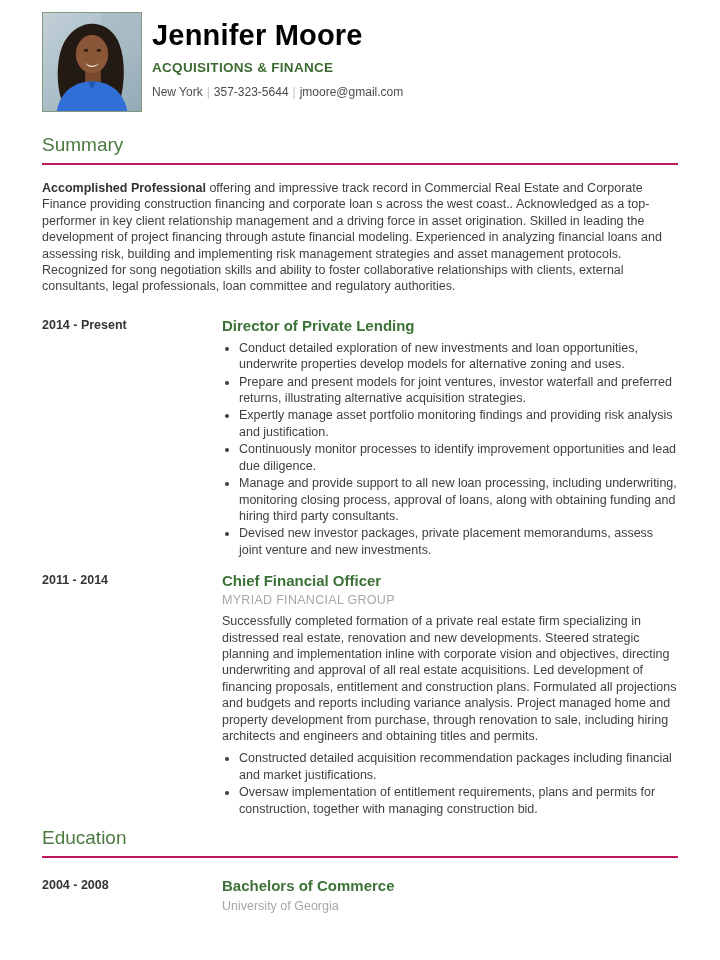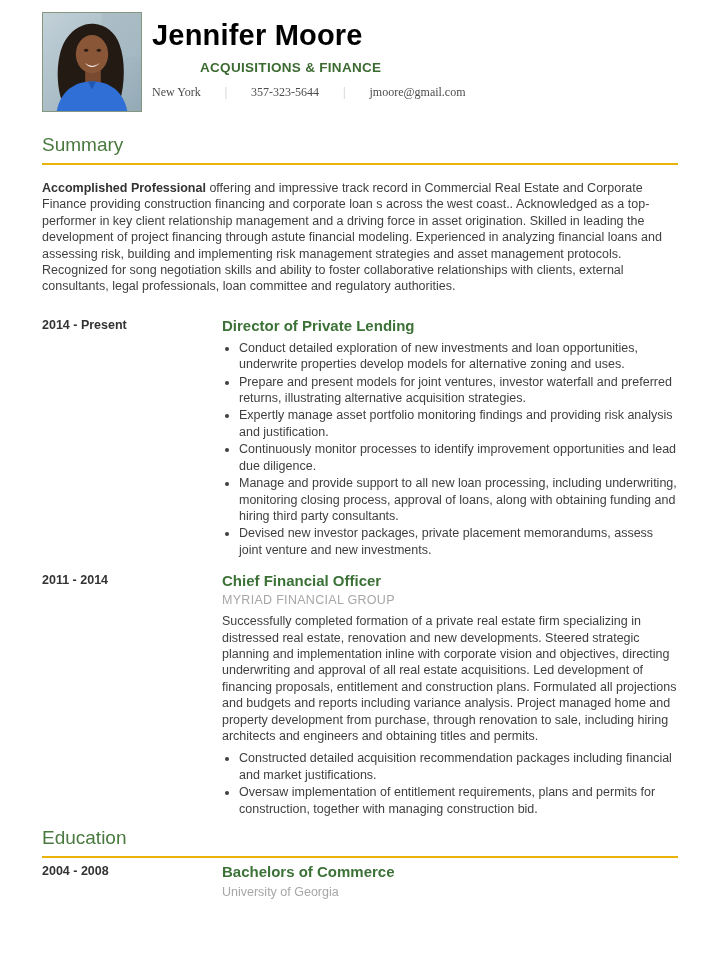--- a/index.html
+++ b/index.html
@@ -24,45 +24,45 @@
   }
   .photo-frame svg { display: block; width: 100%; height: 100%; }
   .header-text { padding-left: 10px; padding-top: 8px; }
   .name {
     font-size: 29px; font-weight: 700;
     color: #000000; letter-spacing: 0.2px; line-height: 1.1;
   }
   .job-title {
     margin-top: 8px;
     font-size: 13.5px; font-weight: 700;
-    color: #3c6b31; letter-spacing: 0.3px; margin-left: 48px;
+    color: #3c6b31; letter-spacing: 0.3px;
   }
   .contact {
     margin-top: 10px;
     font-size: 12px; color: #4c4c4c;
-    display: flex; align-items: flex-end; gap: 24px; font-family: Liberation Serif, serif;
+    display: flex; align-items: flex-end; gap: 4px;
   }
   .contact .sep { color: #c4c4c4; font-size: 12px; }
 
   
   .section { margin-top: 22px; }
   .section-heading {
     font-size: 19px; font-weight: 400;
     color: #4b7a41;
     padding-bottom: 7px;
-    border-bottom: 2px solid #eab308;
+    border-bottom: 2px solid #be185d;
   }
   .summary-body {
     margin-top: 15px;
     font-size: 12.5px; line-height: 16.4px; color: #3f3f3f;
   }
   .lead { font-weight: 700; color: #333333; }
 
   
-  .entry { display: grid; grid-template-columns: 180px 1fr; margin-top: 5px; }
+  .entry { display: grid; grid-template-columns: 180px 1fr; margin-top: 19px; }
   .entry + .entry { margin-top: 13px; }
   .entry-dates {
     font-size: 12.5px; font-weight: 700; color: #333333; padding-top: 1px;
   }
   .entry-title { font-size: 15px; font-weight: 700; color: #3c7237; }
   .entry-company {
     margin-top: 4px;
     font-size: 12.5px; color: #a7a7a7; letter-spacing: 0.3px;
   }
   .entry-desc { margin-top: 6px; font-size: 12.5px; line-height: 16.4px; }

